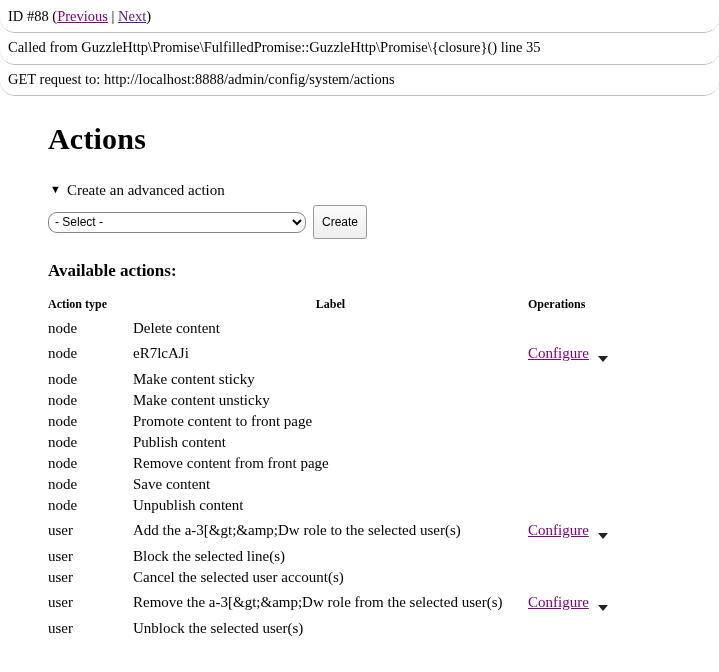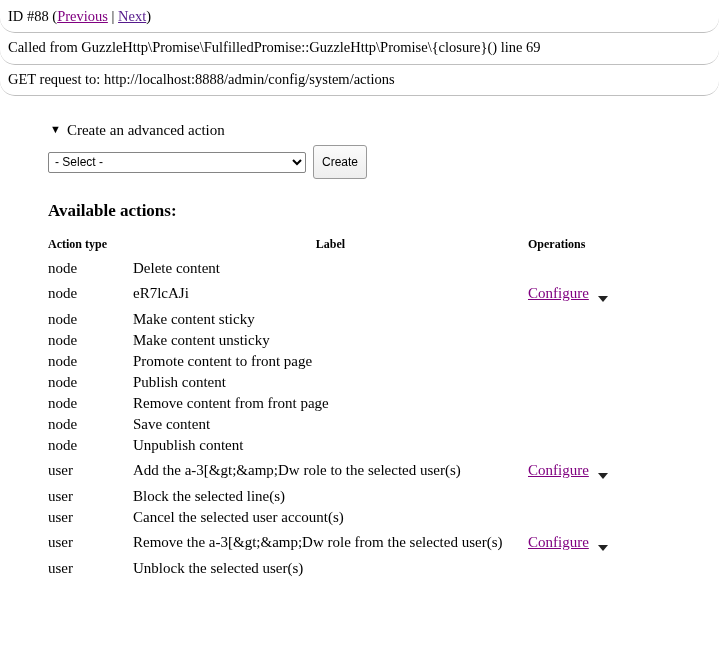--- a/index.html
+++ b/index.html
@@ -66,21 +66,21 @@
     gap: 7px;
   }
   select.action-select {
     width: 258px;
     height: 21px;
     font-family: "Liberation Sans", sans-serif;
     font-size: 12px;
     padding: 1px 2px;
     border: 1px solid #858585;
     background: #ffffff;
-    border-radius: 2px;
+    border-radius: 9px;
   }
   button.create-btn {
     font-family: "Liberation Sans", sans-serif;
     font-size: 12px;
     padding: 2px 8px 3px 8px;
     border: 1px solid #9a9a9a;
     border-radius: 3px;
     background: linear-gradient(#fbfbfb, #eeeeee);
     color: #000;
     cursor: pointer;
@@ -135,26 +135,27 @@
     display: inline-block;
   }
 </style>
 </head>
 <body>
 
 <div class="debug-bar first">
   <span>ID #88 (</span><a href="#">Previous</a><span> | </span><a href="#" class="next">Next</a><span>)</span>
 </div>
 
-<div class="debug-bar">Called from GuzzleHttp\Promise\FulfilledPromise::GuzzleHttp\Promise\{closure}() line 69</div>
+<div class="debug-bar">Called from GuzzleHttp\Promise\FulfilledPromise::GuzzleHttp\Promise\{closure}() line 35</div>
 
 <div class="debug-bar">GET request to: http://localhost:8888/admin/config/system/actions</div>
 
 <div class="page-body">
 
+  <h1 class="page-title">Actions</h1>
 
   <div class="advanced-wrap">
     <div class="details-summary">
       <span class="tri">▼</span>
       <span>Create an advanced action</span>
     </div>
     <div class="form-row">
       <select class="action-select">
         <option>- Select -</option>
       </select>

